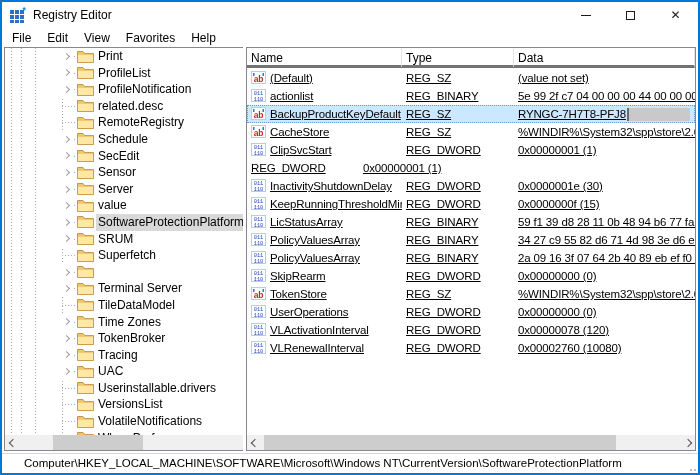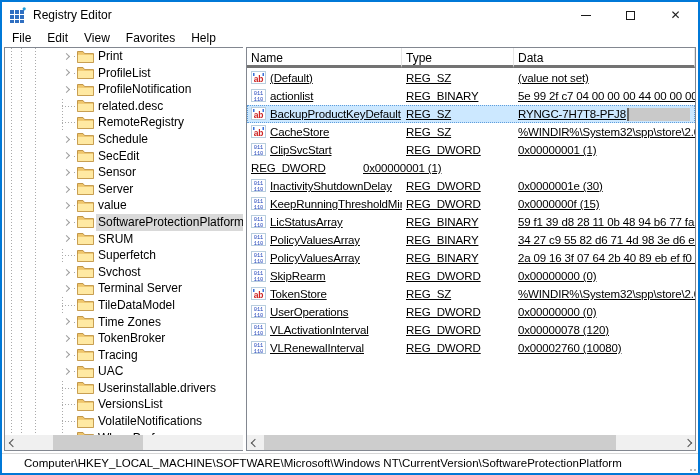--- a/index.html
+++ b/index.html
@@ -306,21 +306,20 @@
     <span class="connector"></span>
     <span class="chev-box">
               <span class="chev r"></span>
             </span>
     <span class="folder-box">
       <svg width="17" height="13" viewBox="0 0 17 13">
         <path d="M0.5 1.5 L6 1.5 L7.6 3.6 L16.5 3.6 L16.5 12.5 L0.5 12.5 Z" fill="#efc56a" stroke="#c2974a" stroke-width="1"></path>
         <path d="M0.9 4.8 L16.1 4.8 L16.1 12.1 L0.9 12.1 Z" fill="#ffe9a2"></path>
       </svg>
     </span>
-    <span class="tree-label">Svchost</span>
   </div>
           <div class="tree-row">
     <span class="connector"></span>
     <span class="chev-box">
               <span class="chev r"></span>
             </span>
     <span class="folder-box">
       <svg width="17" height="13" viewBox="0 0 17 13">
         <path d="M0.5 1.5 L6 1.5 L7.6 3.6 L16.5 3.6 L16.5 12.5 L0.5 12.5 Z" fill="#efc56a" stroke="#c2974a" stroke-width="1"></path>
         <path d="M0.9 4.8 L16.1 4.8 L16.1 12.1 L0.9 12.1 Z" fill="#ffe9a2"></path>

